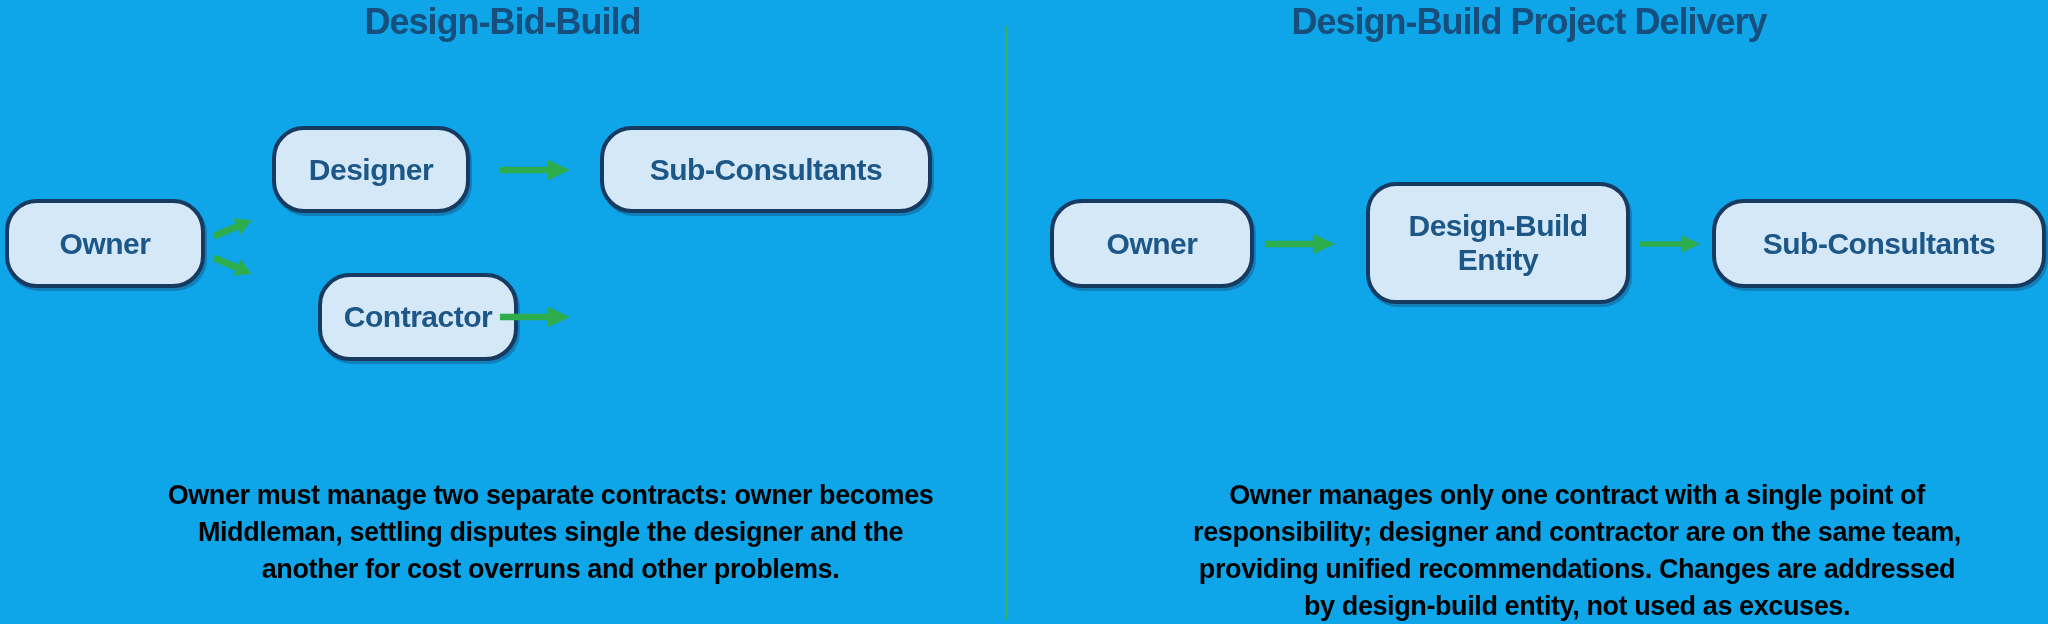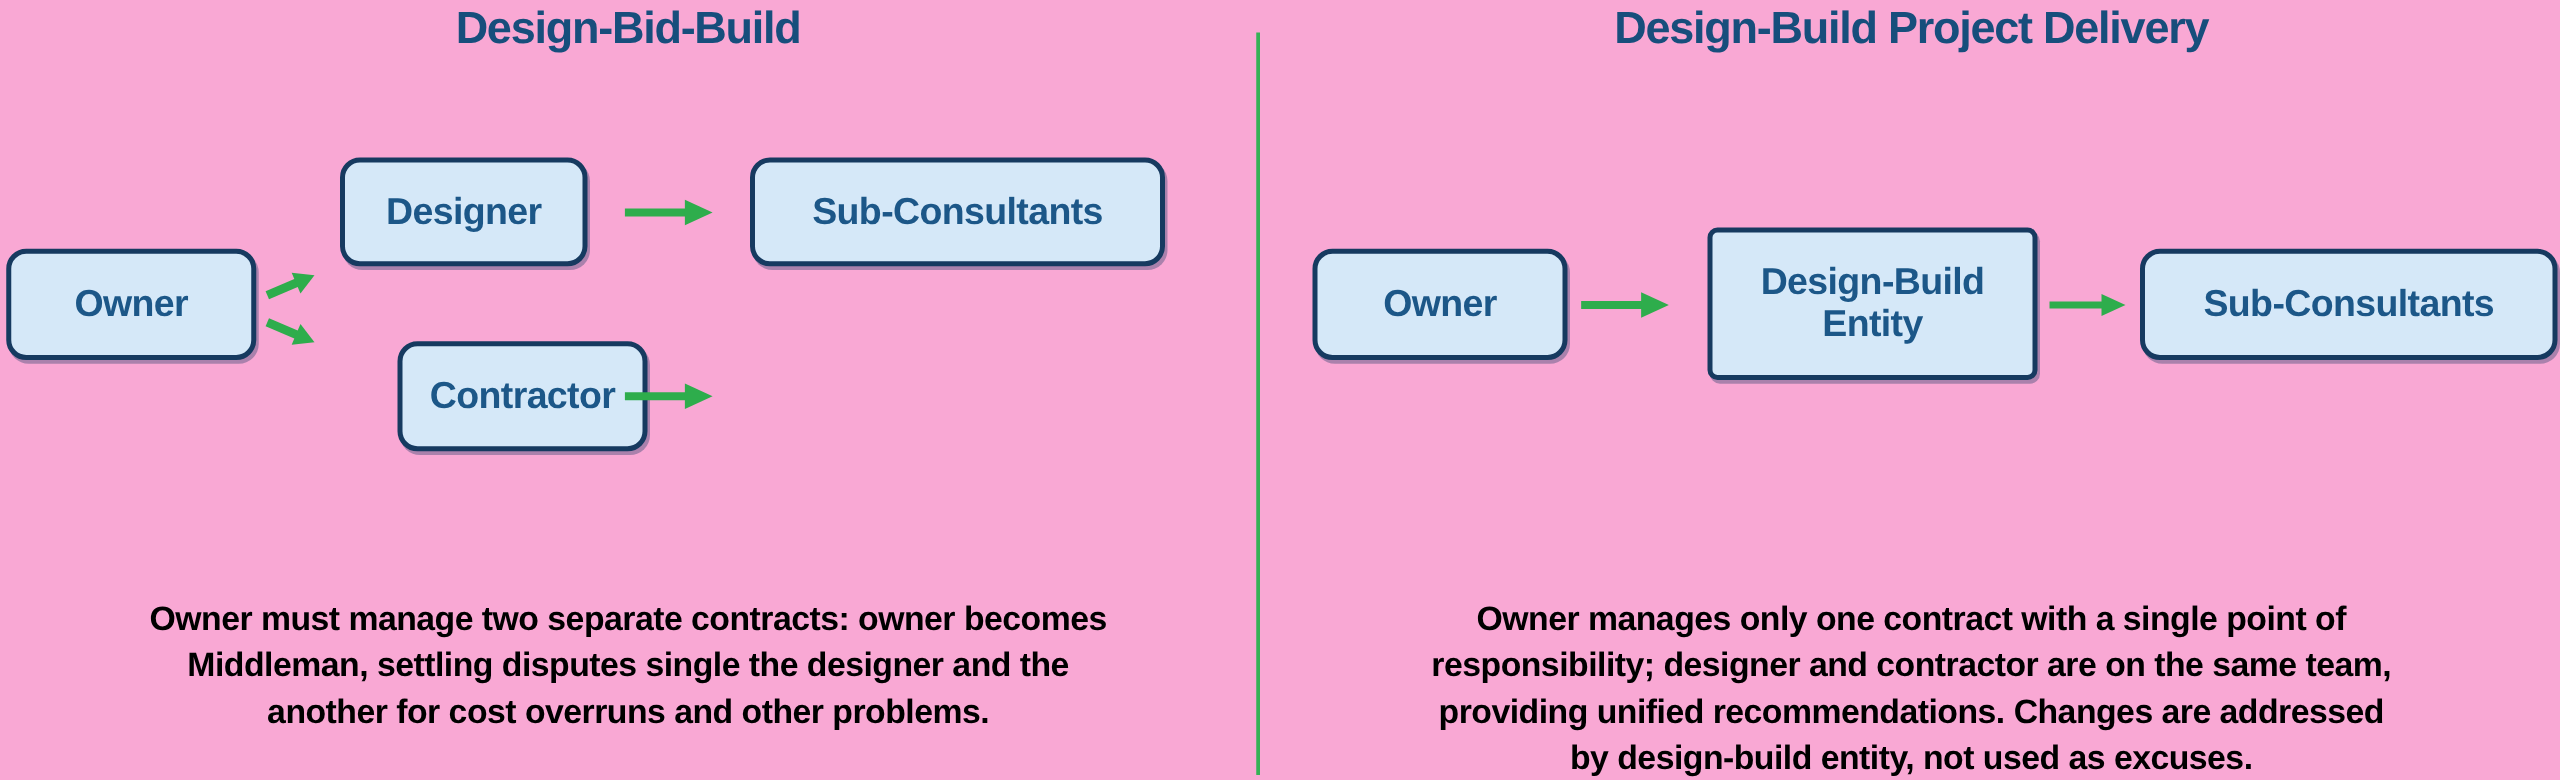--- a/index.html
+++ b/index.html
@@ -4,21 +4,21 @@
 <style>
   html, body {
     margin: 0;
     padding: 0;
     background: #ffffff;
   }
   .canvas {
     position: relative;
     width: 2048px;
     height: 624px;
-    background: #f9a8d4;
+    background: #0ea5e9;
     font-family: "Liberation Sans", sans-serif;
     overflow: hidden;
   }
   .panel-title {
     position: absolute;
     top: 2px;
     text-align: center;
     font-size: 36px;
     font-weight: 700;
     letter-spacing: -1px;
@@ -27,34 +27,34 @@
     white-space: nowrap;
   }
   .panel-title.left  { left: 0;      width: 1005px; }
   .panel-title.right { left: 1010px; width: 1038px; }
 
   .node {
     position: absolute;
     box-sizing: border-box;
     background: #d5e8f8;
     border: 4px solid #163a60;
-    border-radius: 16px;
+    border-radius: 32px;
     box-shadow: 2px 3px 0 rgba(22, 58, 96, 0.35);
     display: flex;
     align-items: center;
     justify-content: center;
     text-align: center;
     font-size: 30px;
     font-weight: 700;
     letter-spacing: -0.5px;
     color: #1c5788;
     line-height: 34px;
     padding: 4px 8px;
   }
-  .node.tall { border-radius: 8px; }
+  .node.tall { border-radius: 30px; }
 
   .arrow {
     position: absolute;
     color: #2ead4c;
   }
   .arrow svg { display: block; }
   .arrow.diag-up   { transform: rotate(-23deg); transform-origin: left center; }
   .arrow.diag-down { transform: rotate(23deg);  transform-origin: left center; }
 
   .divider {
@@ -68,20 +68,21 @@
 
   .description {
     position: absolute;
     top: 477px;
     text-align: center;
     font-size: 27px;
     font-weight: 700;
     letter-spacing: -0.4px;
     line-height: 37px;
     color: #000000;
+    margin-left: 48px;
   }
   .description.left  { left: 0;      width: 1005px; }
   .description.right { left: 1010px; width: 1038px; }
 </style>
 </head>
 <body>
 
 <div class="canvas">
 
   <div class="panel-title left">Design-Bid-Build</div>

